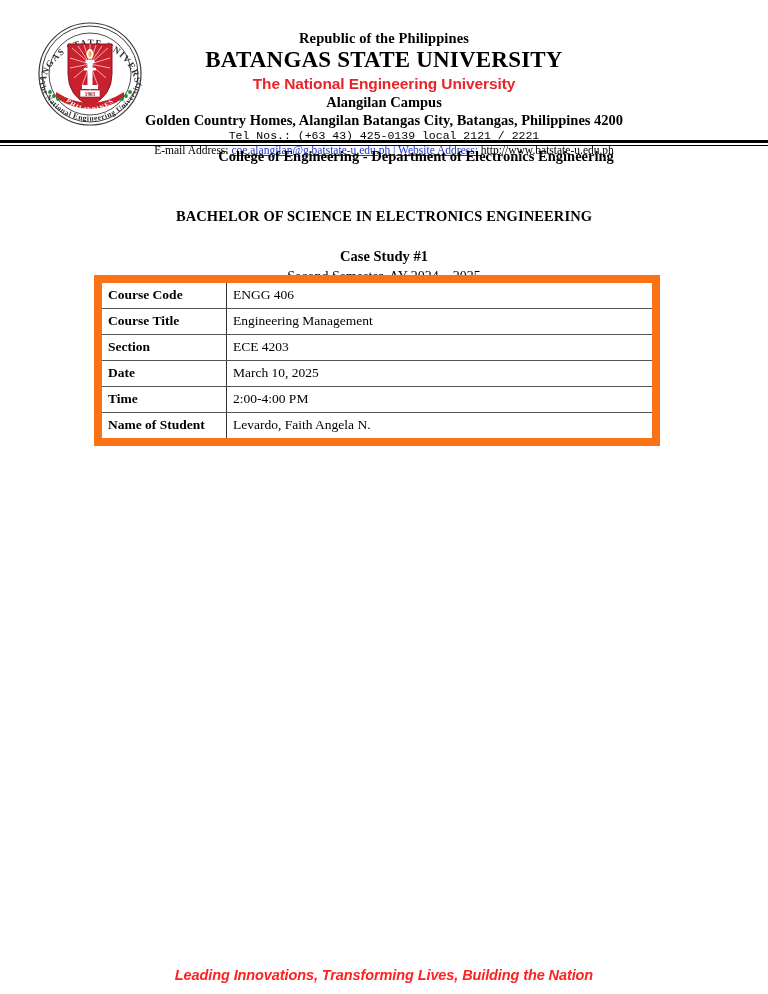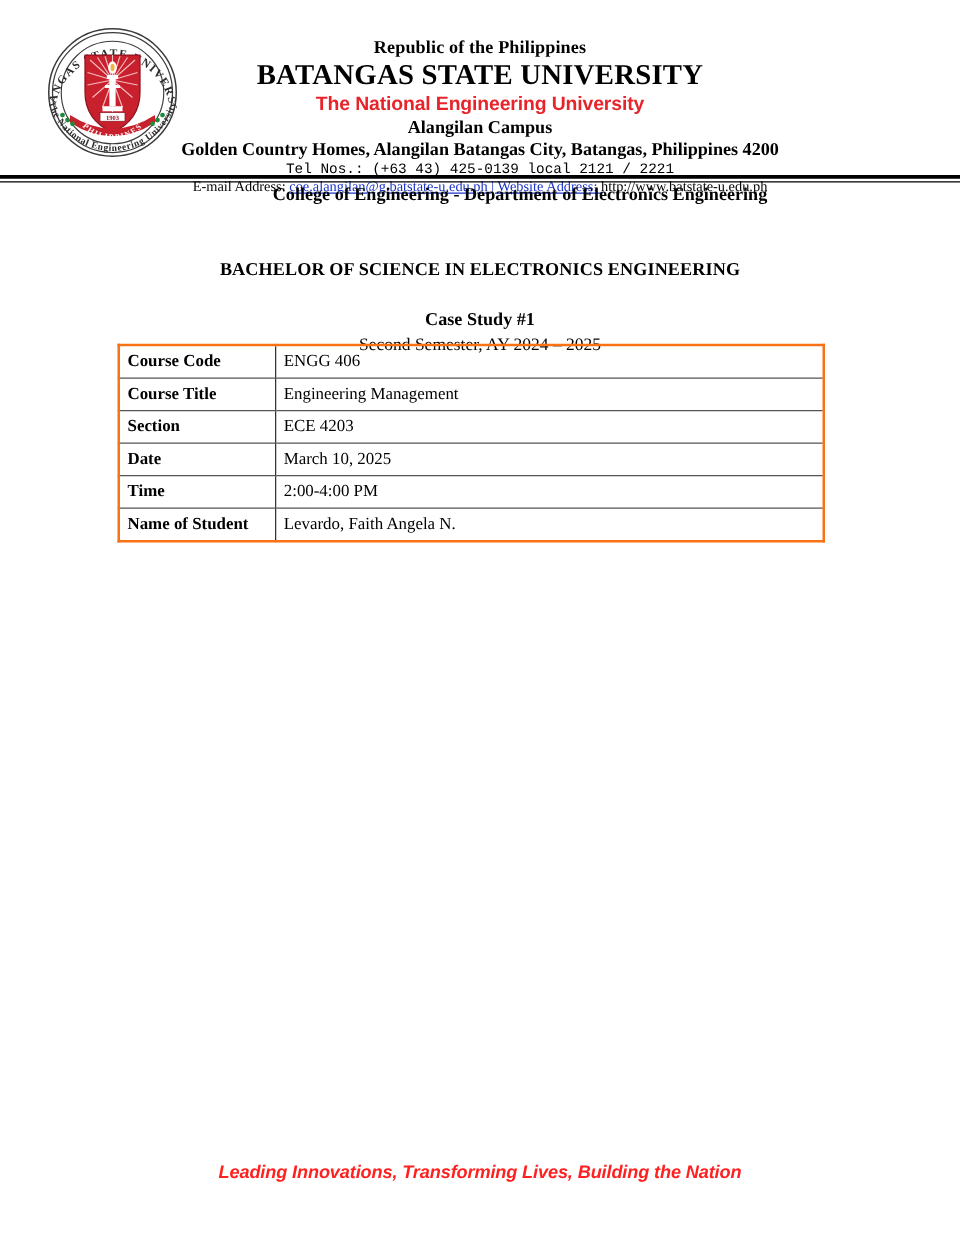--- a/index.html
+++ b/index.html
@@ -139,21 +139,21 @@
     margin-top: 4px;
   }
 
   
   .info-table {
     position: absolute;
     left: 94px;
     top: 275px;
     width: 566px;
     border-collapse: collapse;
-    border: 2px solid #f97316;
+    border: 8px solid #f97316;
     table-layout: fixed;
   }
   .info-table td {
     border: 1px solid #555555;
     height: 22px;
     padding: 1px 0 2px 6px;
     font-size: 13.5px;
     vertical-align: middle;
   }
   .info-table td.label {
@@ -177,20 +177,21 @@
     width: 768px;
     text-align: center;
   }
   .footer-tagline {
     font-family: "Liberation Sans", "DejaVu Sans", sans-serif;
     font-size: 14.5px;
     font-weight: bold;
     font-style: italic;
     color: #ff2020;
     letter-spacing: -0.1px;
+    margin-top: 37px;
   }
 </style>
 </head>
 <body>
 
 <div class="page">
 
   <div class="header">
 
     <div class="seal">

